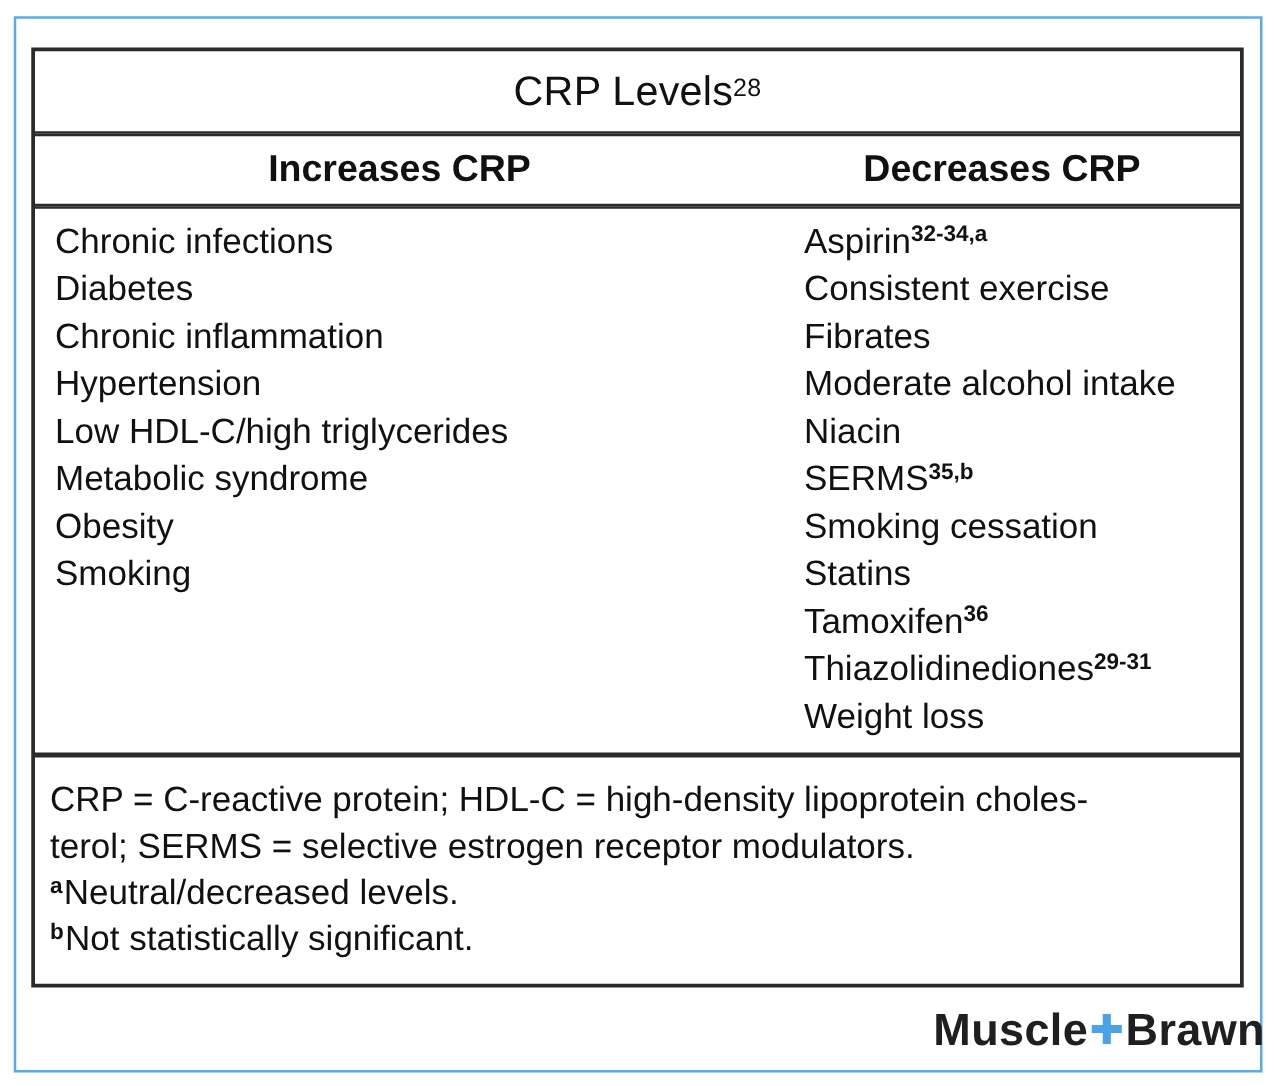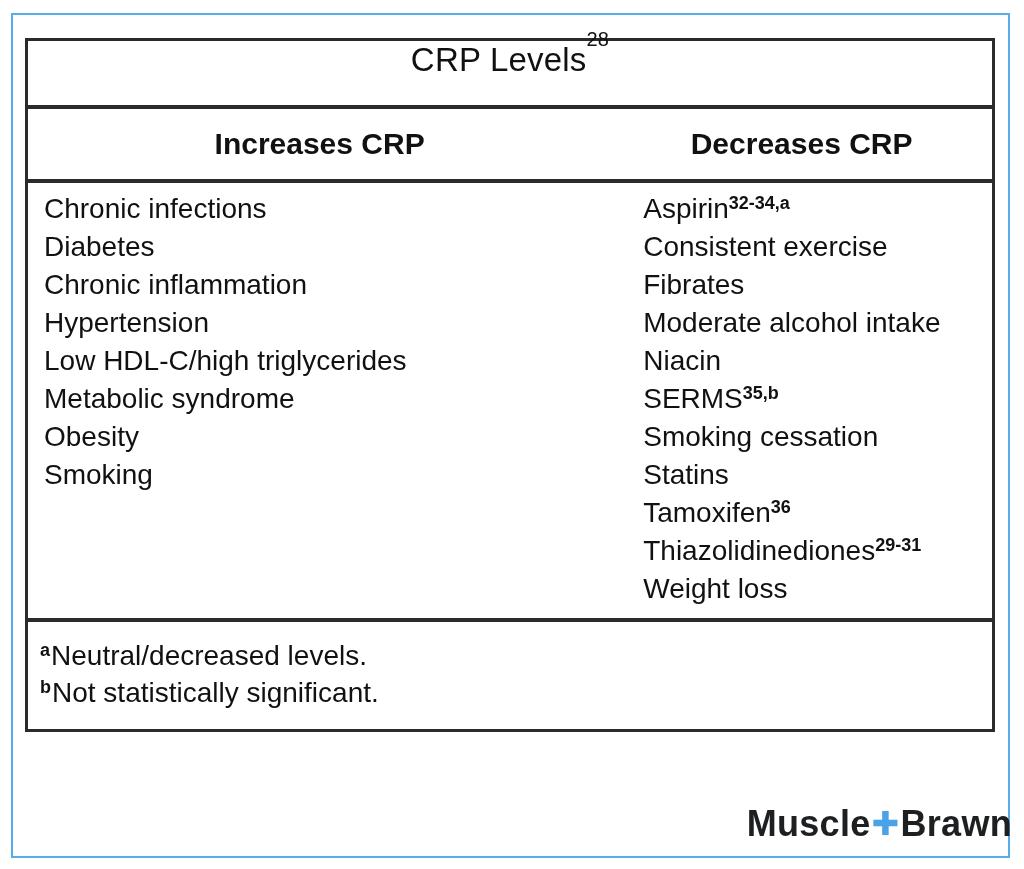--- a/index.html
+++ b/index.html
@@ -27,37 +27,37 @@
   }
   .crp-table {
     position: absolute;
     left: 25px; top: 38px;
     width: 970px;
     border: 3px solid var(--table-border);
     background: #ffffff;
   }
   .title-row {
     height: 64px;
-    display: flex; justify-content: center;
+    display: flex; align-items: center; justify-content: center;
     font-size: 33px;
     letter-spacing: 0.2px;
   }
   .title-row sup {
     font-size: 20px;
     line-height: 0;
     position: relative; top: -2px;
   }
   .double-rule {
     height: 4px;
     border-top: 2px solid var(--table-border);
     border-bottom: 2px solid var(--table-border);
   }
   .header-row {
     display: flex;
-    height: 70px;
+    height: 54px;
     align-items: center;
   }
   .header-cell {
     font-weight: bold;
     font-size: 30px;
     text-align: center;
   }
   .header-cell.left  { width: 60.5%; }
   .header-cell.right { width: 39.5%; }
   .body-row {
@@ -152,20 +152,24 @@
         <li><span>Tamoxifen</span><sup class="ref">36</sup></li>
         <li><span>Thiazolidinediones</span><sup class="ref">29-31</sup></li>
         <li><span>Weight loss</span></li>
       </ul>
   </div>
 
   <div class="double-rule"></div>
 
   <div class="footer-section">
     <div>
+        <div class="abbrev-line">CRP = C-reactive protein; HDL-C = high-density lipoprotein choles-</div>
+        <div class="abbrev-line">terol; SERMS = selective estrogen receptor modulators.</div>
+      </div>
+    <div>
         <div class="footnote-line"><sup class="marker">a</sup><span>Neutral/decreased levels.</span></div>
         <div class="footnote-line"><sup class="marker">b</sup><span>Not statistically significant.</span></div>
       </div>
   </div>
 
 </div>
 
 <div class="logo">
   <span>Muscle</span><span class="plus">✚</span><span>Brawn</span>
 </div>

